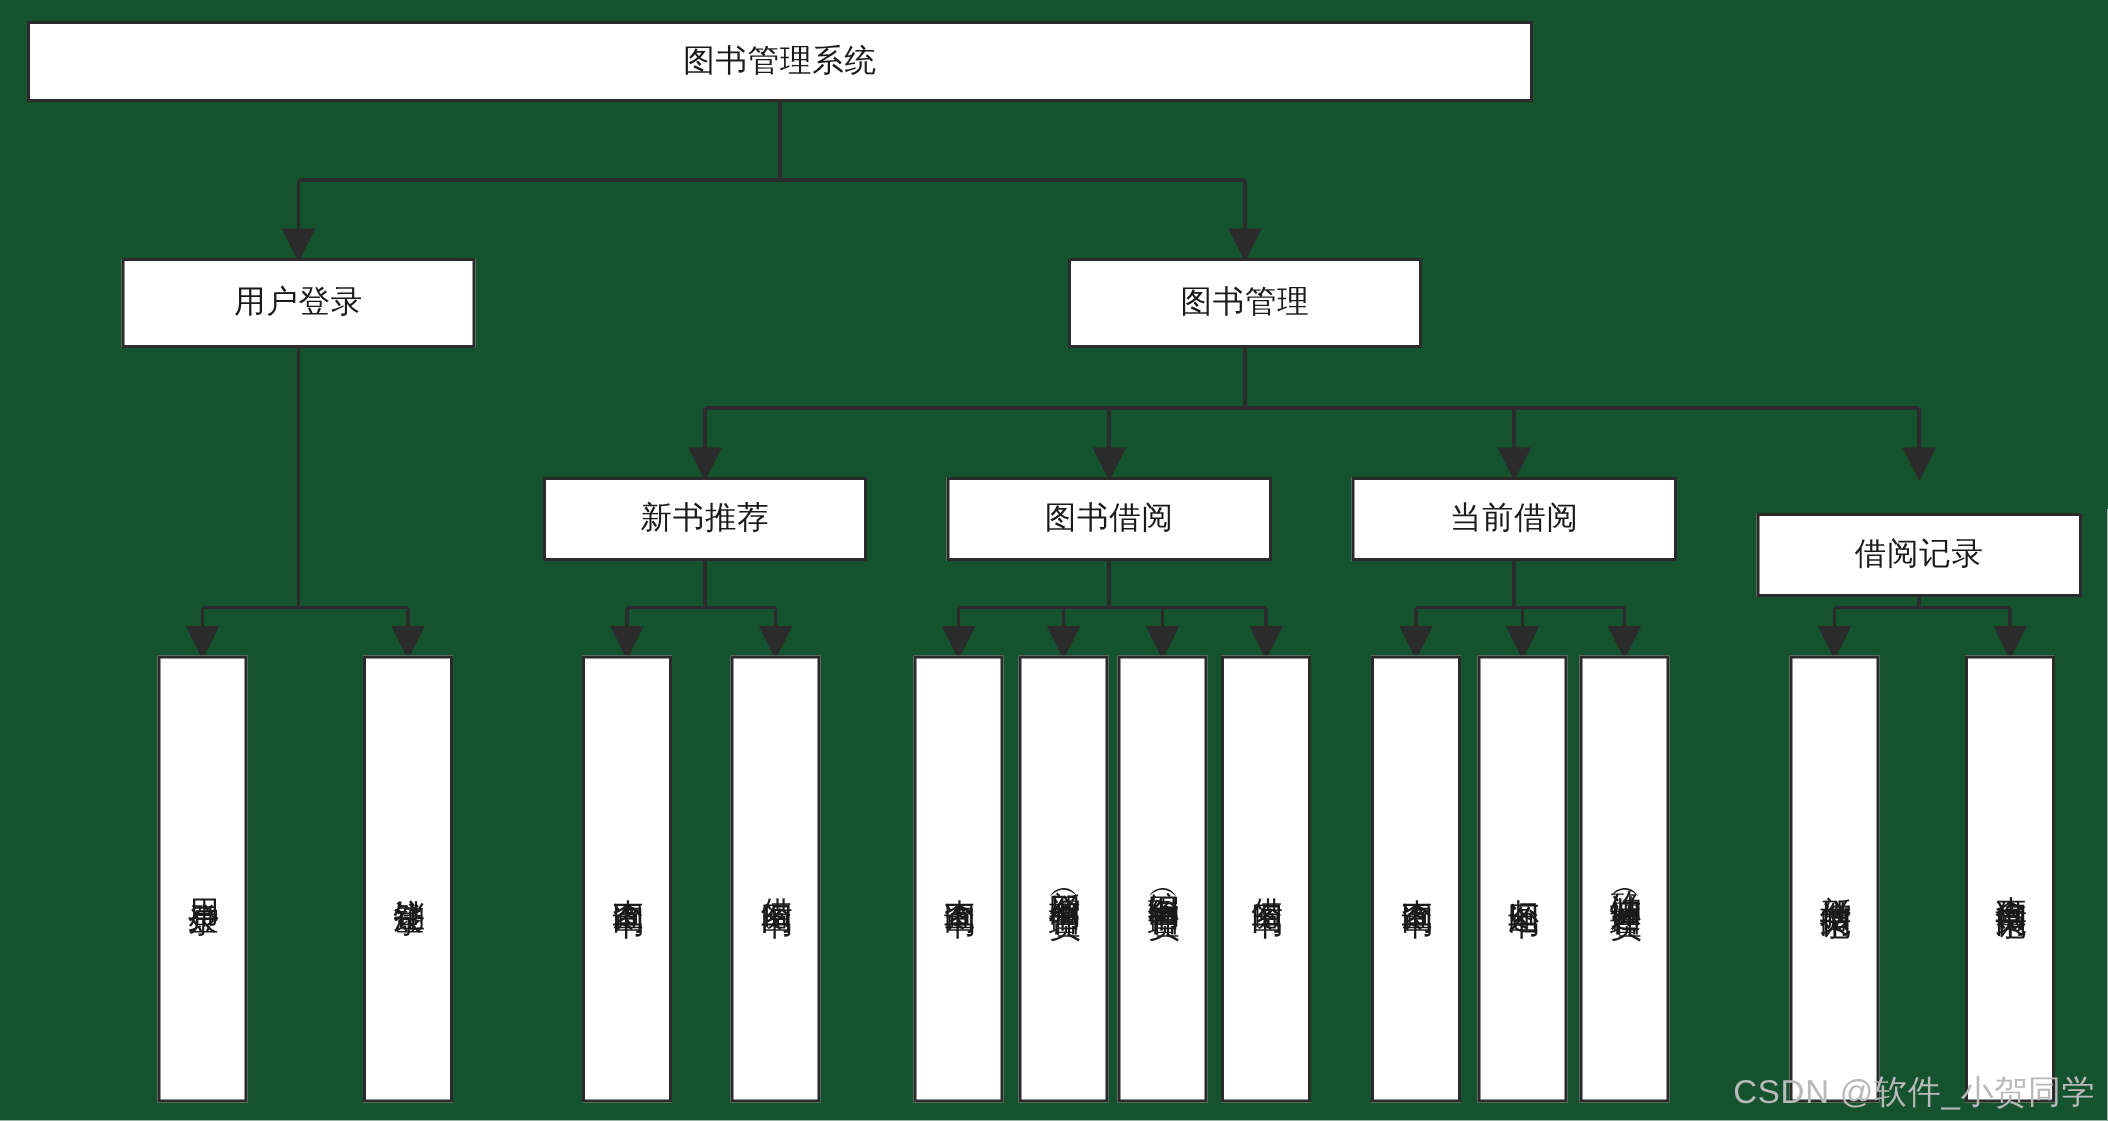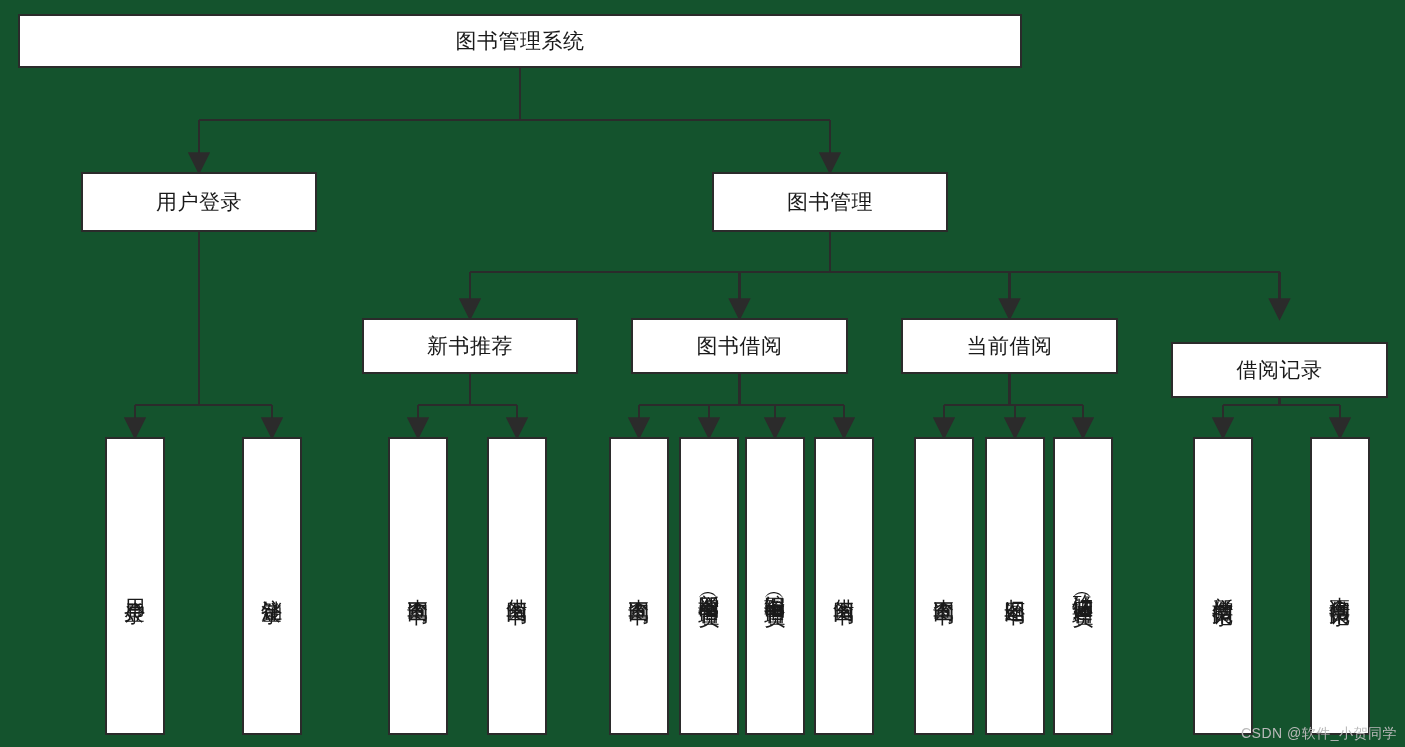--- a/index.html
+++ b/index.html
@@ -57,21 +57,21 @@
     text-orientation: upright;
     font-size: 21px;
     line-height: 1.12;
     letter-spacing: 2px;
     max-height: 290px;
   }
   #watermark {
     position: absolute;
     right: 8px;
     bottom: 4px;
-    font-size: 14px;
+    font-size: 22px;
     color: #b9b9b9;
     letter-spacing: 0.5px;
     white-space: nowrap;
   }
 </style>
 </head>
 <body>
 
 <div id="canvas">
   <svg id="wires" viewBox="0 0 1405 747" xmlns="http://www.w3.org/2000/svg">

